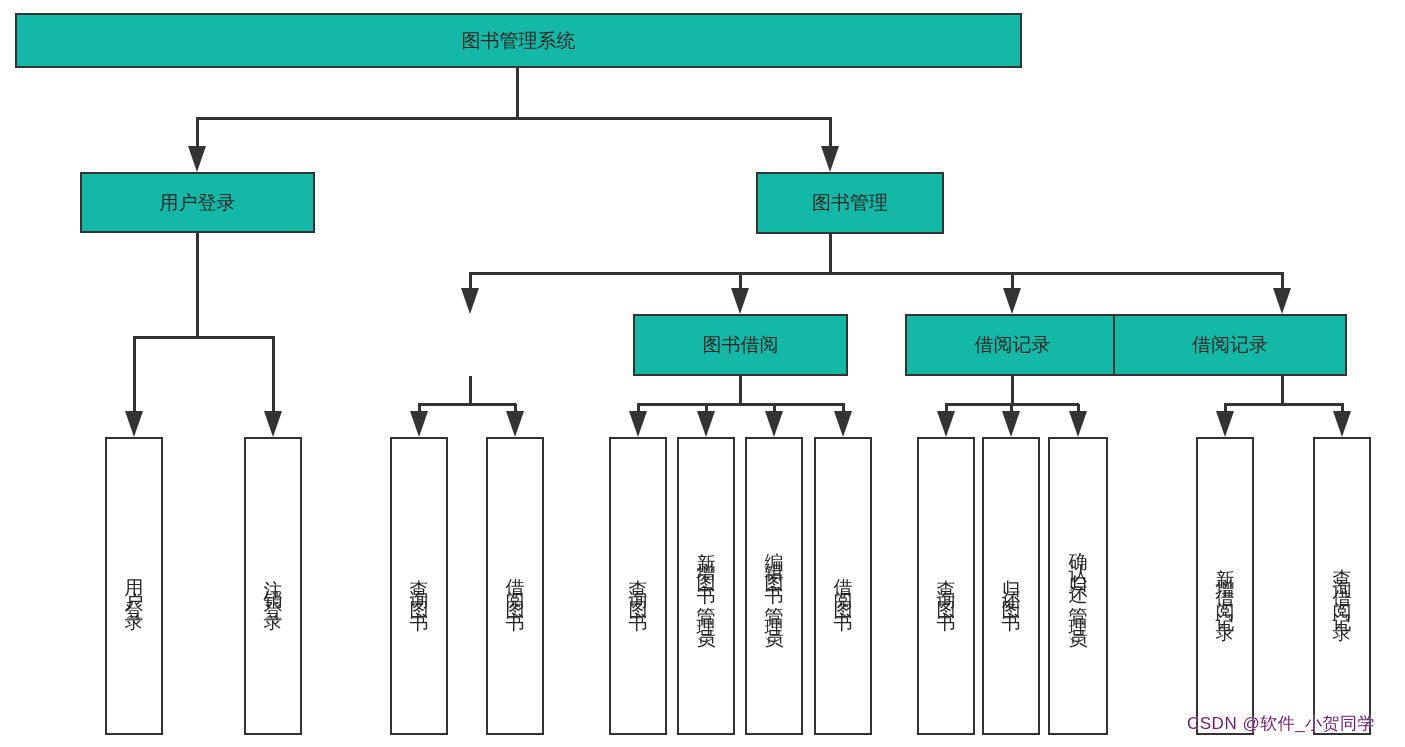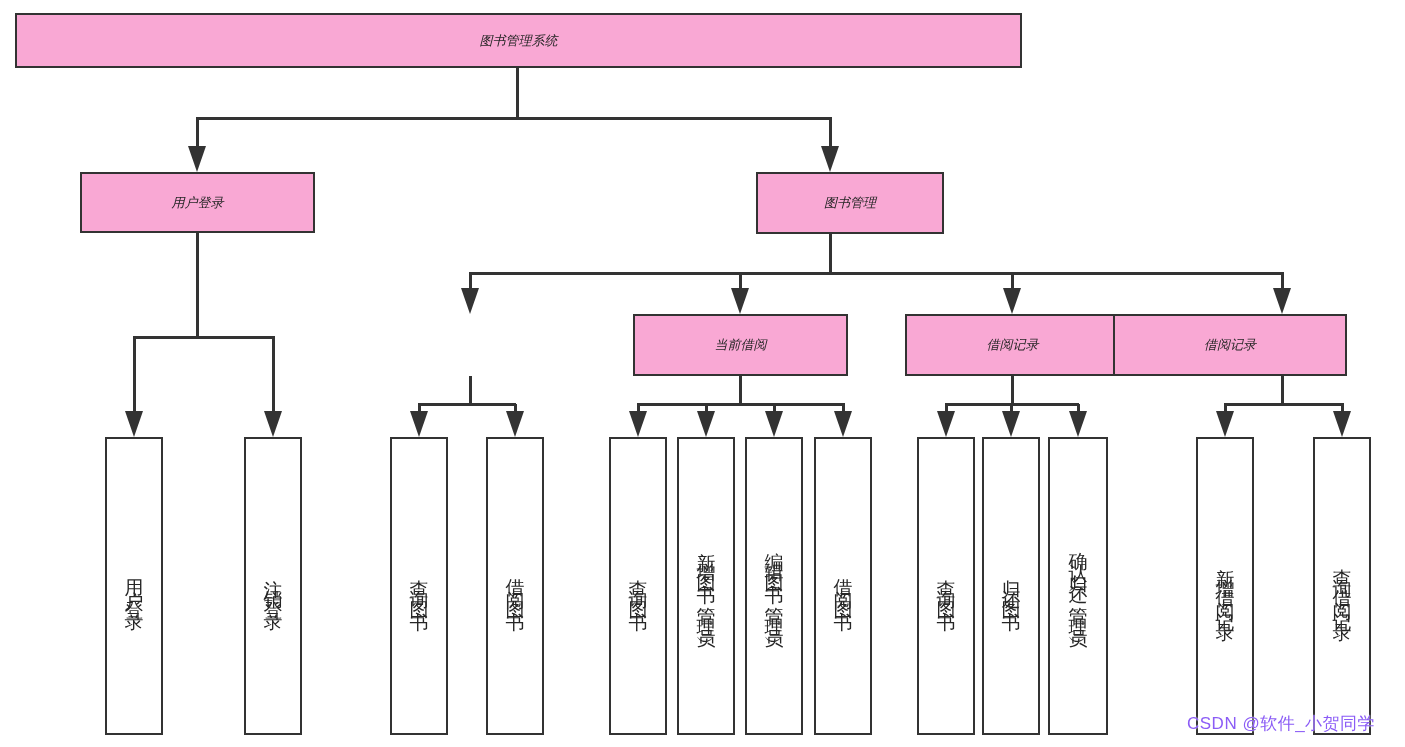--- a/index.html
+++ b/index.html
@@ -1,41 +1,41 @@
 <!DOCTYPE html>
 <html><head>
 <meta charset="utf-8">
 <style>
   html,body{margin:0;padding:0;background:#ffffff;}
   .canvas{
     position:relative;width:1405px;height:747px;background:#ffffff;overflow:hidden;
     font-family:"Liberation Sans","DejaVu Sans",sans-serif;color:#262626;
   }
   .box{
-    position:absolute;background:#f9a8d4;border:2.5px solid #333333;
+    position:absolute;background:#14b8a6;border:2.5px solid #333333;
     display:flex;align-items:center;justify-content:center;
-    font-size:13px;font-weight:400;box-sizing:border-box;white-space:nowrap;font-style:italic;
+    font-size:19px;font-weight:400;box-sizing:border-box;white-space:nowrap;
   }
   .vbox{
     position:absolute;background:#ffffff;border:2.5px solid #333333;
     box-sizing:border-box;font-size:19px;font-weight:400;
     writing-mode:vertical-rl;text-orientation:mixed;
     text-align:center;line-height:52px;letter-spacing:11px;
     display:flex;align-items:center;justify-content:center;
   }
   .hl,.vl{position:absolute;background:#333333;}
   .hl{height:3px;}
   .vl{width:3px;}
   .arr{
     position:absolute;width:0;height:0;
     border-left:9px solid transparent;border-right:9px solid transparent;
     border-top:26px solid #333333;
   }
   .watermark{
-    position:absolute;left:1187px;top:712px;font-size:17px;color:#8b5cf6;
+    position:absolute;left:1187px;top:712px;font-size:17px;color:#701a75;
     letter-spacing:0.5px;white-space:nowrap;
     text-shadow:0 0 2px #ffffff;z-index:5;
   }
 </style>
 </head>
 <body>
 
 <div class="canvas">
 
   <div class="box" style="left:15px;top:13px;width:1007px;height:55px">图书管理系统</div>
@@ -61,21 +61,21 @@
   <div class="hl" style="left:469px;top:272px;width:815px"></div>
   <div class="vl" style="left:469px;top:273px;height:16px"></div>
   <div class="vl" style="left:739px;top:273px;height:16px"></div>
   <div class="vl" style="left:1011px;top:273px;height:16px"></div>
   <div class="vl" style="left:1281px;top:273px;height:16px"></div>
   <div class="arr" style="left:461px;top:288px"></div>
   <div class="arr" style="left:731px;top:288px"></div>
   <div class="arr" style="left:1003px;top:288px"></div>
   <div class="arr" style="left:1273px;top:288px"></div>
 
-  <div class="box" style="left:633px;top:314px;width:215px;height:62px">当前借阅</div>
+  <div class="box" style="left:633px;top:314px;width:215px;height:62px">图书借阅</div>
   <div class="box" style="left:905px;top:314px;width:215px;height:62px">借阅记录</div>
   <div class="box" style="left:1113px;top:314px;width:234px;height:62px">借阅记录</div>
 
   <div class="vl" style="left:469px;top:376px;height:29px"></div>
   <div class="hl" style="left:418px;top:403px;width:98px"></div>
   <div class="vl" style="left:418px;top:404px;height:8px"></div>
   <div class="vl" style="left:514px;top:404px;height:8px"></div>
   <div class="arr" style="left:410px;top:411px"></div>
   <div class="arr" style="left:506px;top:411px"></div>
 

